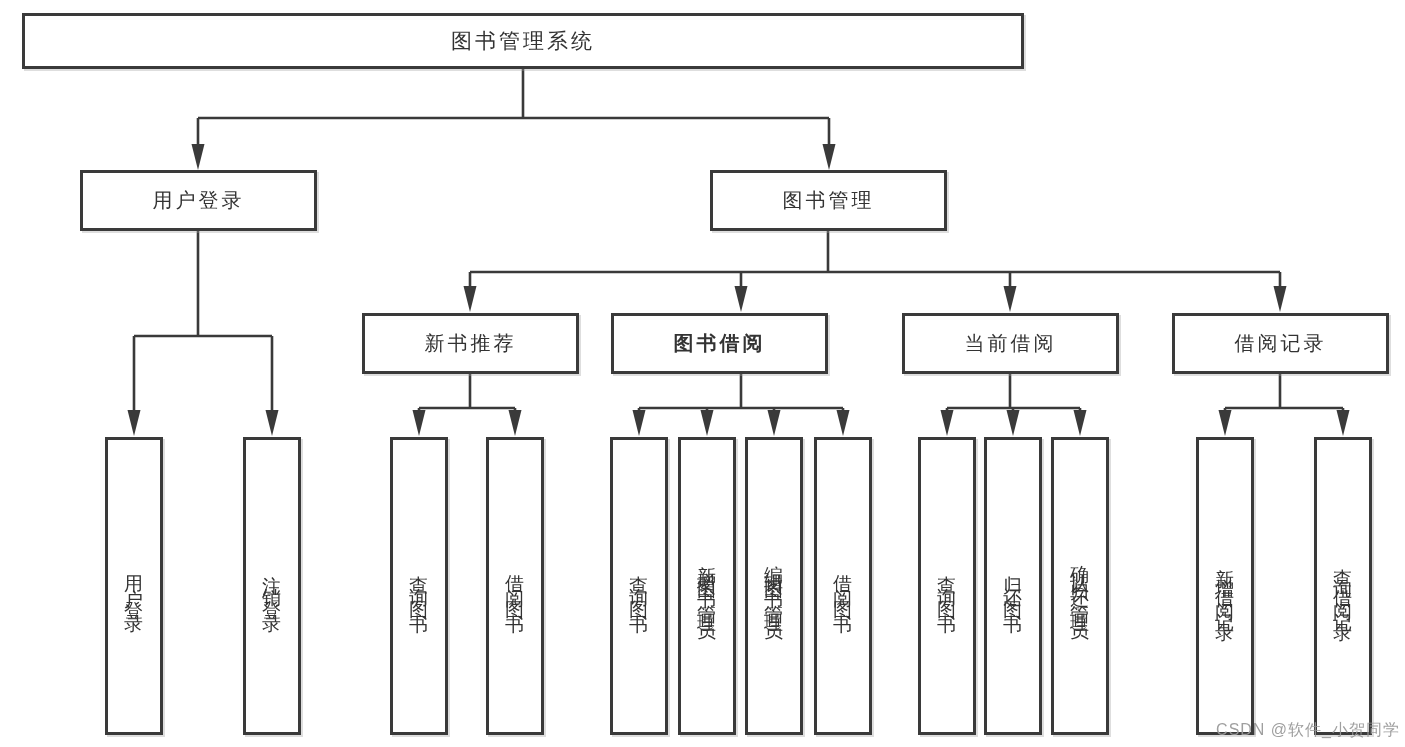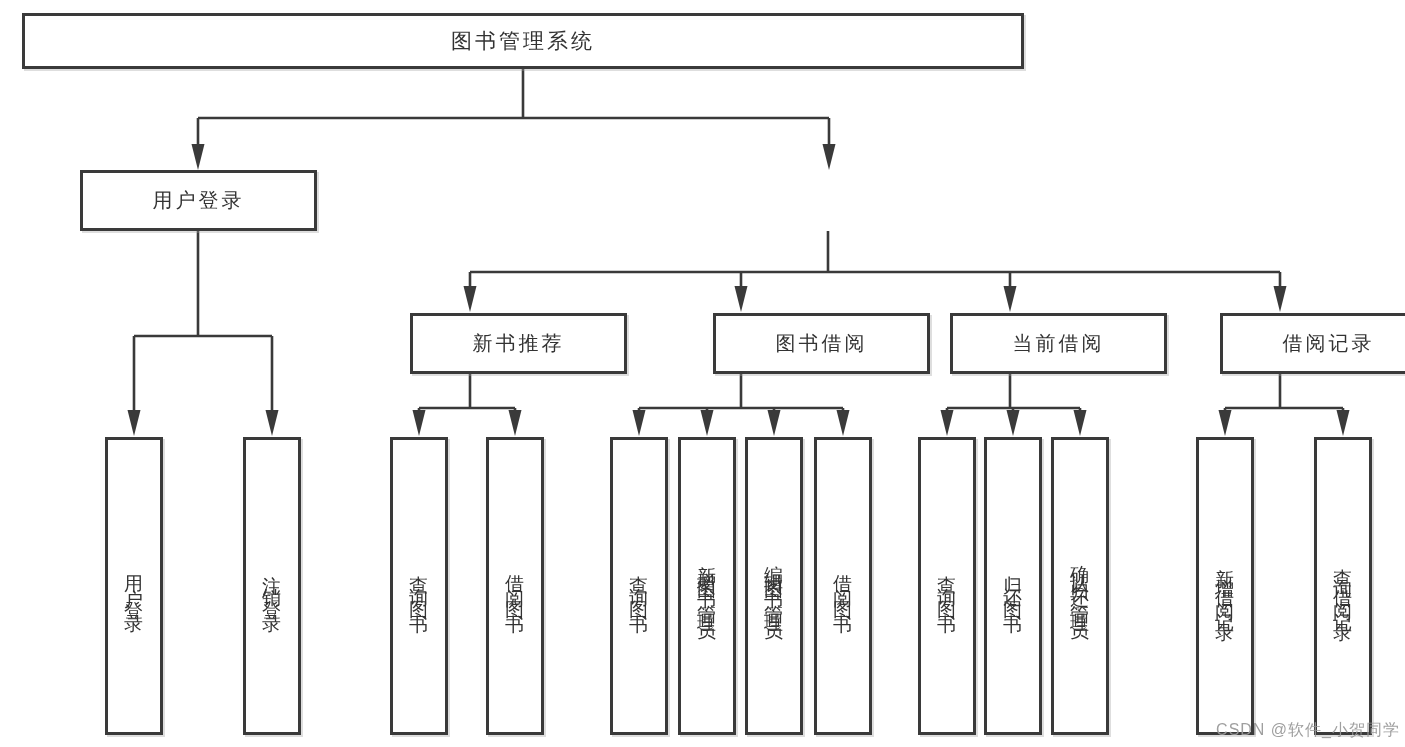--- a/index.html
+++ b/index.html
@@ -36,23 +36,23 @@
     justify-content: center;
     color: var(--text);
   }
 
   .hbox { font-size: 20px; letter-spacing: 3px; }
 
   .root  { left: 22px;  top: 13px;  width: 1002px; height: 56px; font-size: 21px; }
   .l2    { top: 170px; width: 237px; height: 61px; }
   .l2.a  { left: 80px; }
   .l2.b  { left: 710px; }
-  .l3    { top: 313px; width: 217px; height: 61px; margin-left: 48px; }
+  .l3    { top: 313px; width: 217px; height: 61px; }
   .l3.c1 { left: 362px; }
-  .l3.c2 { left: 665px; }
+  .l3.c2 { left: 611px; font-weight: bold; }
   .l3.c3 { left: 902px; }
   .l3.c4 { left: 1172px; }
 
   .vbox  { top: 437px; width: 58px; height: 298px; }
   .vbox span {
     writing-mode: vertical-lr;
     text-orientation: mixed;
     font-size: 19px;
     line-height: 1;
     white-space: nowrap;
@@ -127,20 +127,23 @@
     <polygon points="1343,436 1336.5,410 1349.5,410"></polygon>
   </svg>
 
   <div class="node hbox root">
     <span>图书管理系统</span>
   </div>
 
   <div class="node hbox l2 a">
     <span>用户登录</span>
   </div>
+  <div class="node hbox l2 b">
+    <span>图书管理</span>
+  </div>
 
   <div class="node hbox l3 c1">
     <span>新书推荐</span>
   </div>
   <div class="node hbox l3 c2">
     <span>图书借阅</span>
   </div>
   <div class="node hbox l3 c4">
     <span>借阅记录</span>
   </div>

